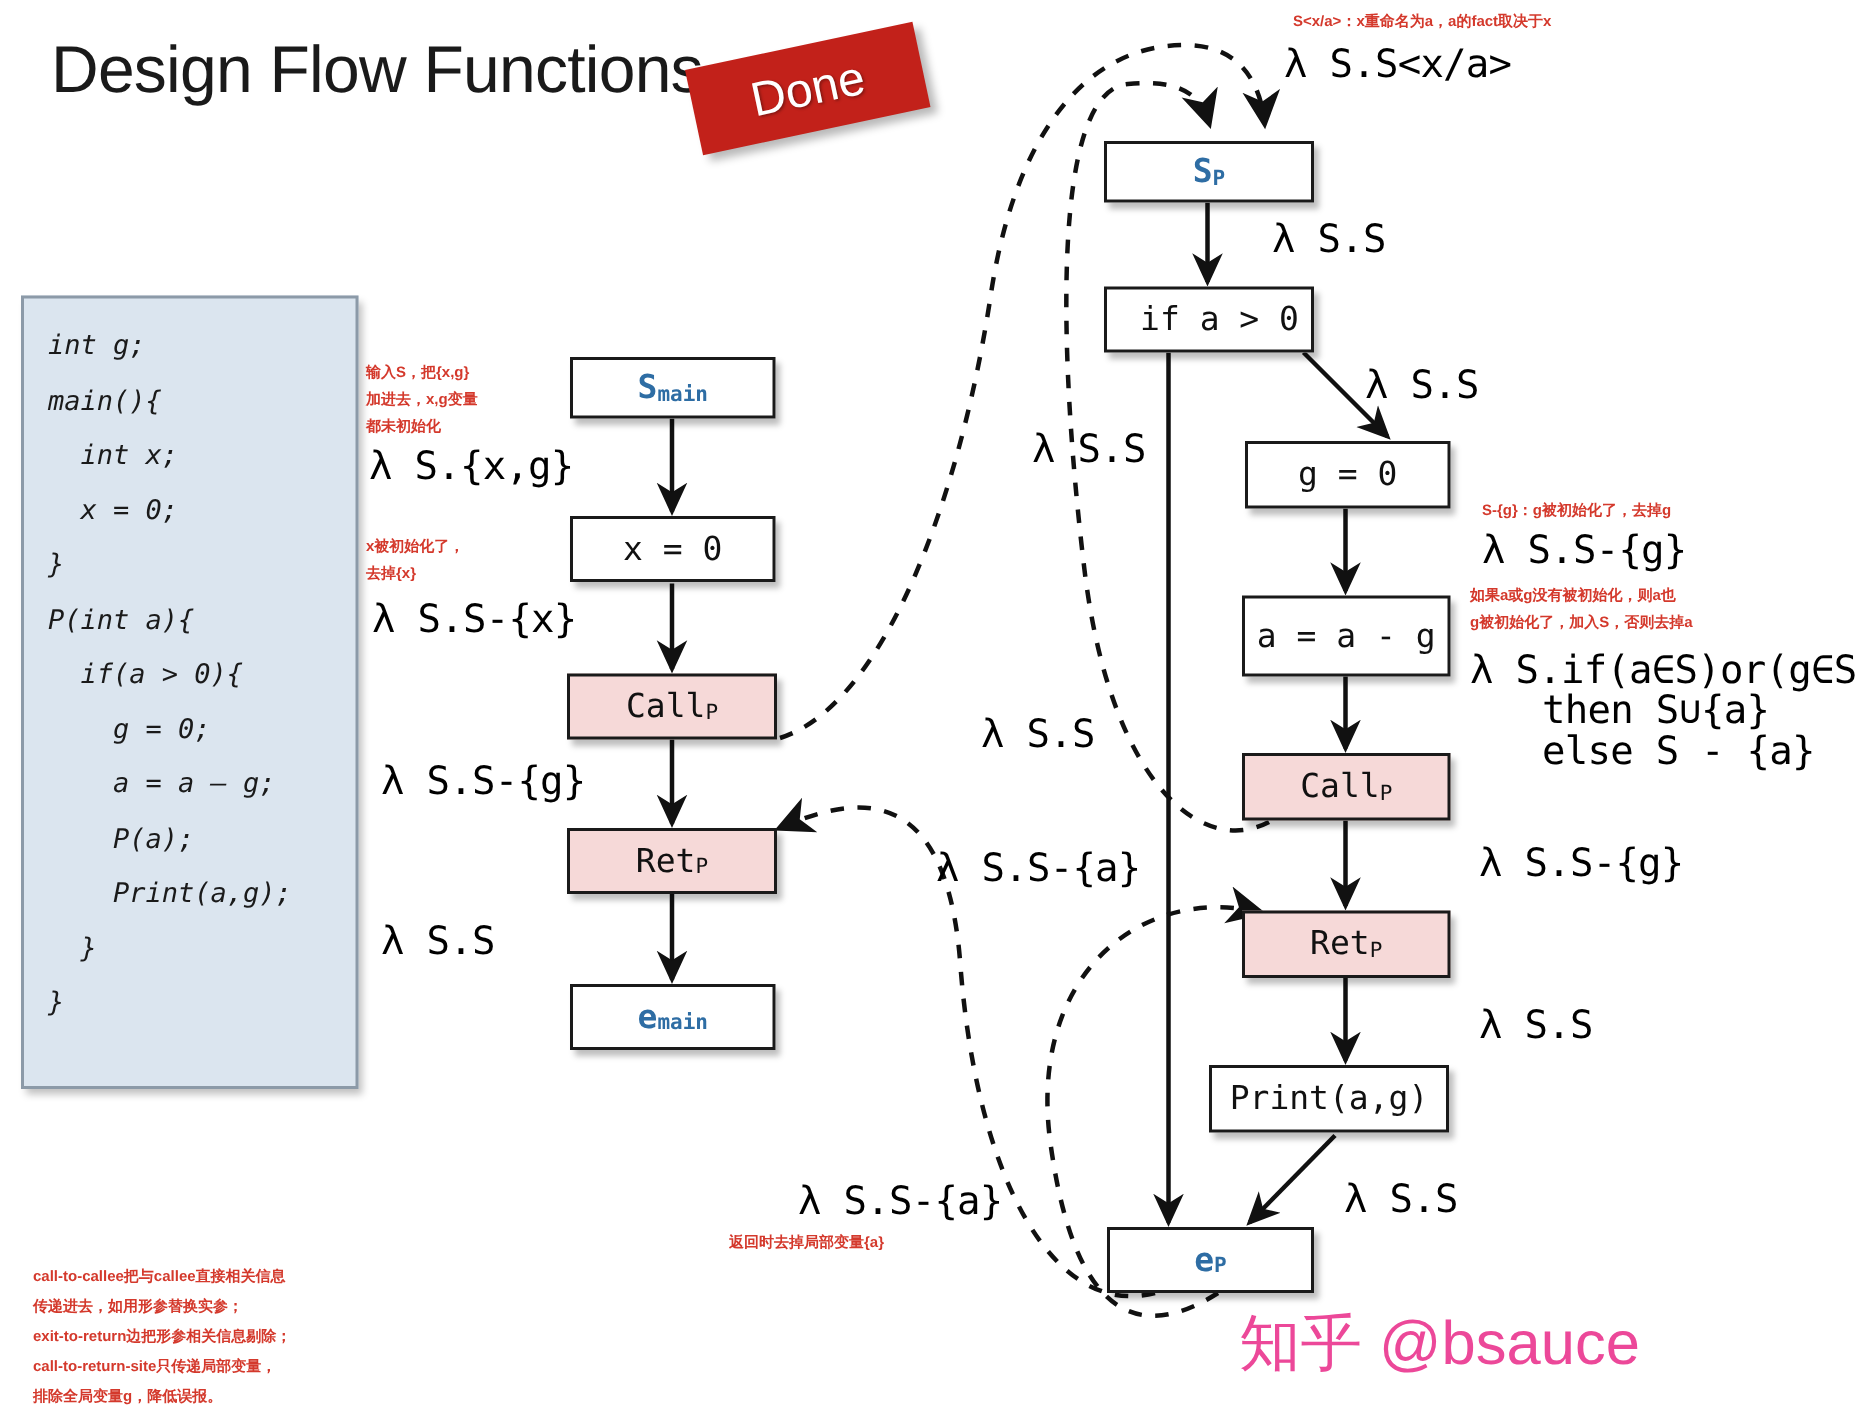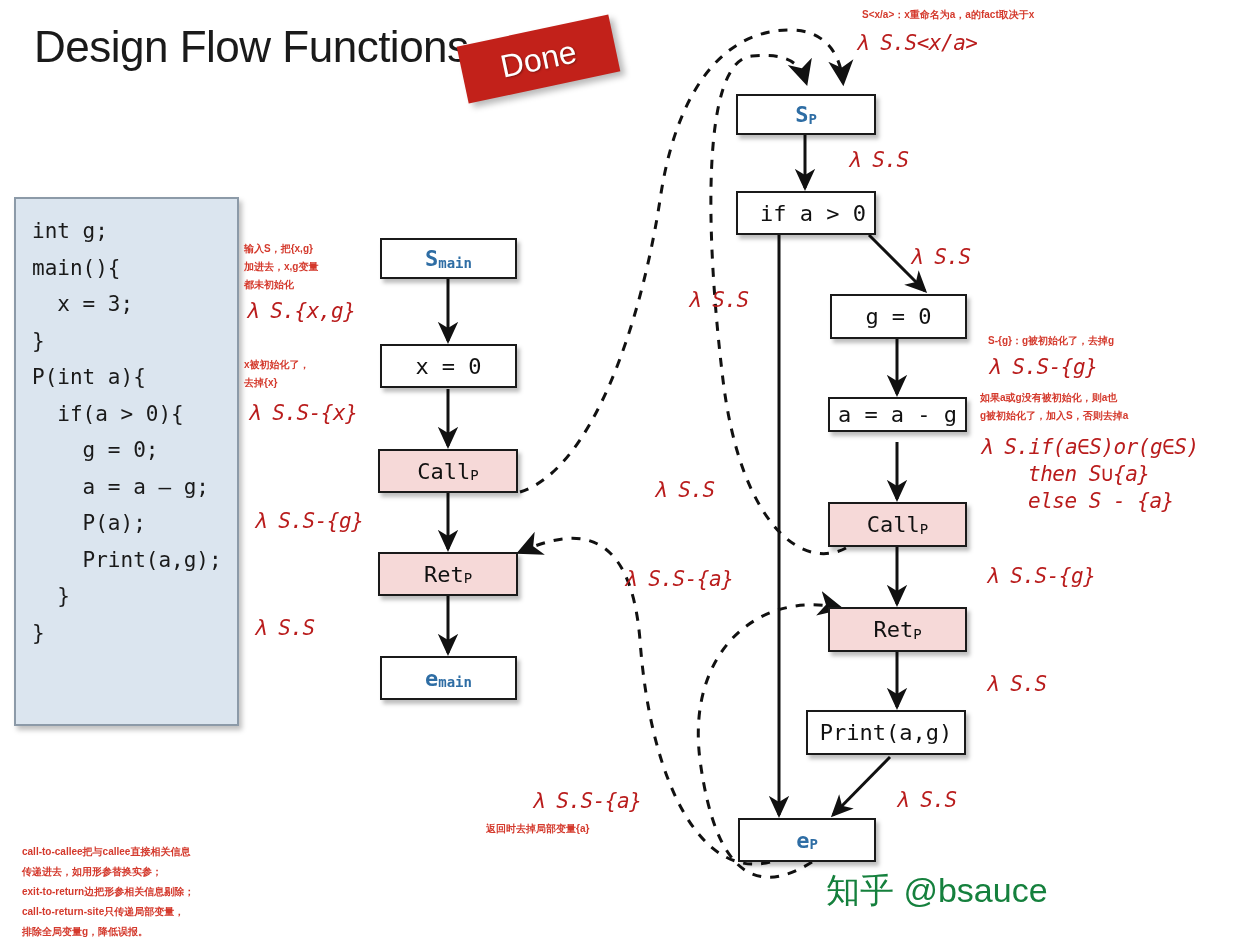--- a/index.html
+++ b/index.html
@@ -38,22 +38,23 @@
   .code-panel{
     position:absolute;left:14px;top:197px;width:225px;height:529px;
     background:#dbe5ef;
     border:2px solid #8c9aa8;
     box-shadow:3px 4px 5px rgba(0,0,0,0.25);
     box-sizing:border-box;
     padding:14px 0 0 16px;
   }
   .code-line{
     font-family:"DejaVu Sans Mono","Liberation Mono",monospace;
-    font-size:21px;line-height:36.5px;color:#1a1a1a;
+    font-size:18px;line-height:36.5px;color:#1a1a1a;
     white-space:pre;
+    font-style:italic;
   }
 
   
   .node{
     position:absolute;box-sizing:border-box;
     background:#ffffff;
     border:2.5px solid #1a1a1a;
     box-shadow:3px 4px 4px rgba(0,0,0,0.26);
     display:flex;align-items:center;justify-content:center;
     font-family:"DejaVu Sans Mono","Liberation Mono",monospace;
@@ -65,48 +66,49 @@
   .node .sub{font-size:14px;vertical-align:sub;line-height:1;position:relative;top:4px;}
 
   
   .ann{position:absolute;white-space:pre;}
   .ann-red{
     color:#d4392c;font-weight:bold;
     font-family:"Liberation Sans", sans-serif;
     font-size:10px;line-height:18px;
   }
   .ann-blue{
-    color:#b91c1c;
+    color:#000000;
     font-family:"DejaVu Sans Mono","Liberation Mono",monospace;
-    font-size:21px;line-height:28px;letter-spacing:-0.5px;font-style:italic;
+    font-size:26px;line-height:28px;letter-spacing:-0.5px;
   }
 
   .watermark{
     position:absolute;left:826px;top:868px;
-    font-size:34px;color:#15803d;
+    font-size:41px;color:#ec4899;
     font-family:"Liberation Sans", sans-serif;
     white-space:nowrap;
   }
 
   svg.edges{position:absolute;left:0;top:0;width:1240px;height:942px;pointer-events:none;}
 </style>
 </head>
 <body>
 
 <div id="stage">
 
   <div class="title">Design Flow Functions</div>
   <div class="done-stamp">
     <div class="done-label">Done</div>
   </div>
 
   <div class="code-panel">
     <div class="code-line">int g;</div>
     <div class="code-line">main(){</div>
-    <div class="code-line">  x = 3;</div>
+    <div class="code-line">  int x;</div>
+    <div class="code-line">  x = 0;</div>
     <div class="code-line">}</div>
     <div class="code-line">P(int a){</div>
     <div class="code-line">  if(a &gt; 0){</div>
     <div class="code-line">    g = 0;</div>
     <div class="code-line">    a = a – g;</div>
     <div class="code-line">    P(a);</div>
     <div class="code-line">    Print(a,g);</div>
     <div class="code-line">  }</div>
     <div class="code-line">}</div>
   </div>
@@ -181,21 +183,21 @@
   </div>
 
   <div class="node" style="left:736px;top:191px;width:140px;height:44px;padding-left:14px;">
     <span>if a &gt; 0</span>
   </div>
 
   <div class="node" style="left:830px;top:294px;width:137px;height:45px;">
     <span>g = 0</span>
   </div>
 
-  <div class="node" style="left:828px;top:397px;width:139px;height:35px;">
+  <div class="node" style="left:828px;top:397px;width:139px;height:54px;">
     <span>a = a - g</span>
   </div>
 
   <div class="node pink" style="left:828px;top:502px;width:139px;height:45px;">
     <span>Call</span>
       <span class="sub">P</span>
   </div>
 
   <div class="node pink" style="left:828px;top:607px;width:139px;height:45px;">
     <span>Ret</span>

